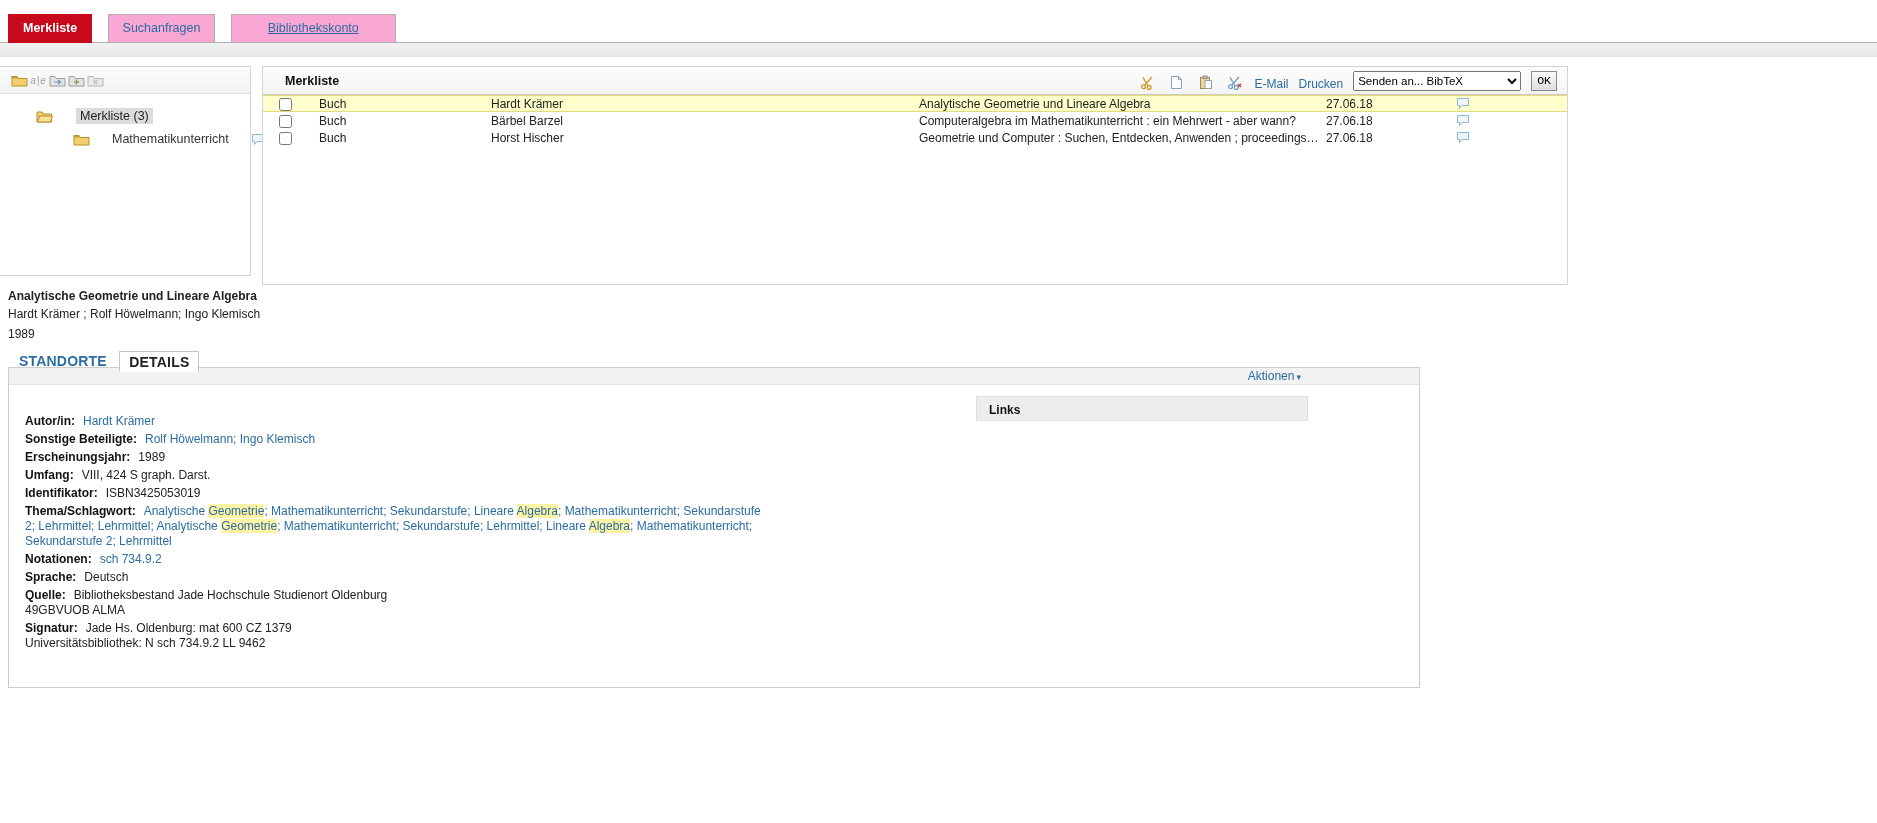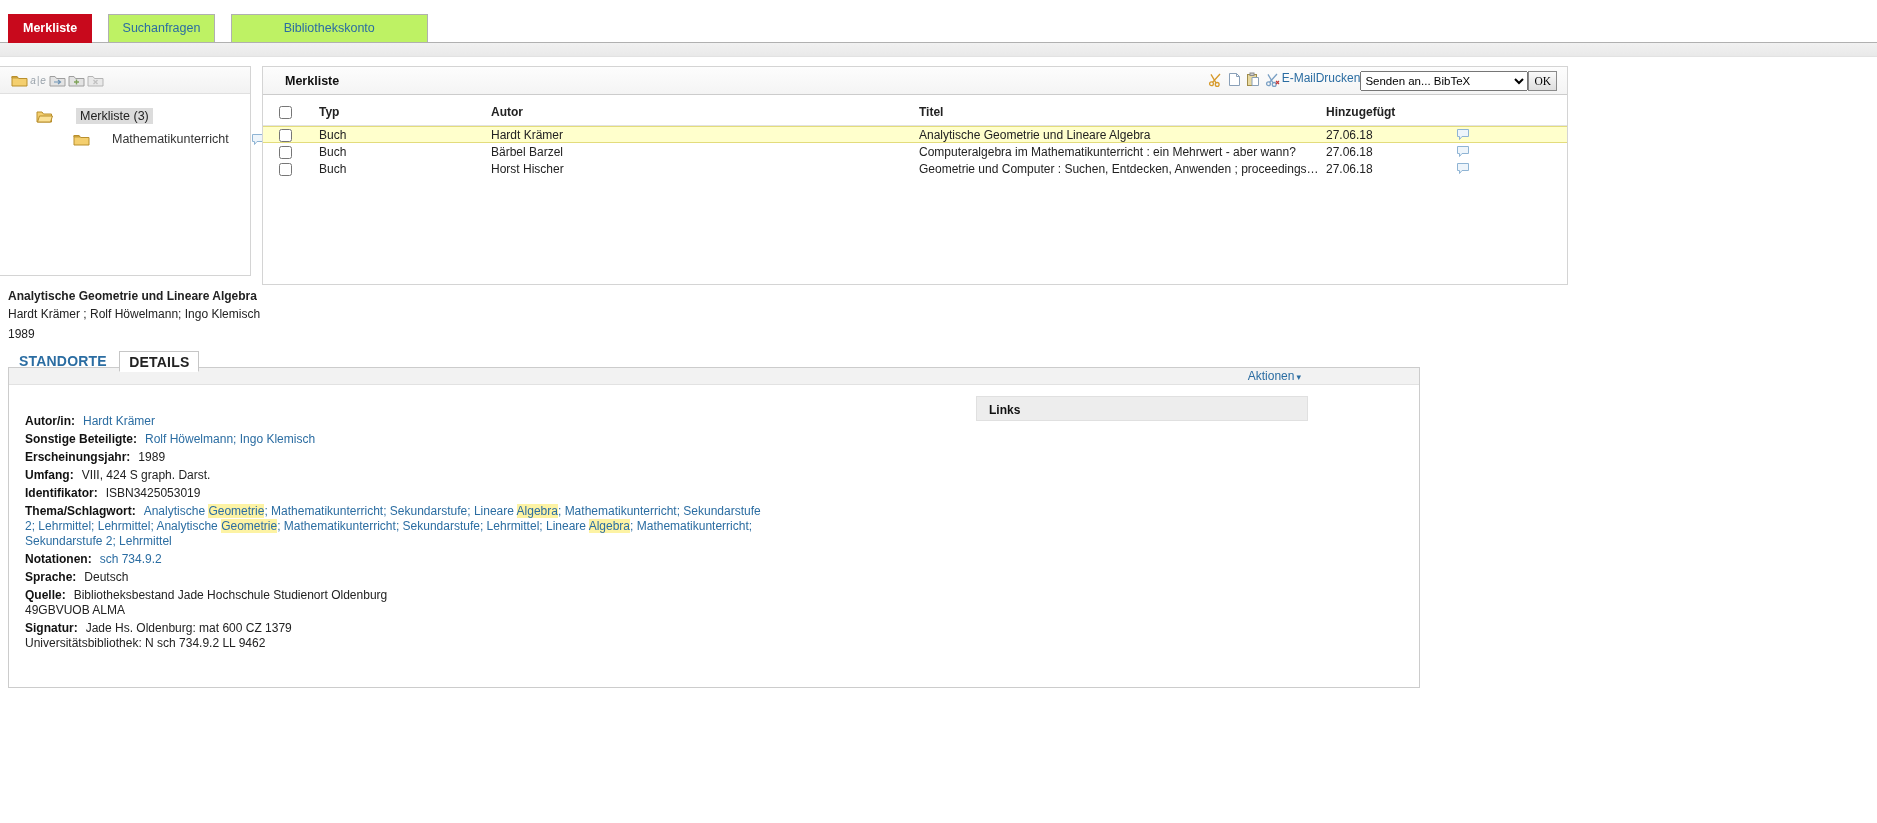--- a/index.html
+++ b/index.html
@@ -7,23 +7,23 @@
     font-family:"Liberation Sans", sans-serif;
     font-size:12px; color:#222; background:#fff;
   }
   .screen { position:relative; width:1877px; height:823px; overflow:hidden; background:#fff; }
 
   
   .tabbar { position:absolute; top:14px; left:0; right:0; height:28px;
             border-bottom:1px solid #b0b0b0; padding-left:8px; }
   .tab { display:inline-block; vertical-align:bottom; box-sizing:border-box; height:28px;
          line-height:26px; padding:0 14px; border:1px solid #b0b0b0; border-bottom:none;
-         background:#bef264; color:var(--link-blue,#2b6da2); margin-right:12px; cursor:pointer;
+         background:#f9a8d4; color:var(--link-blue,#2b6da2); margin-right:12px; cursor:pointer;
          font-size:12.5px; }
-  .tab.wide { padding:0 52px; }
+  .tab.wide { padding:0 36px;text-decoration:underline; }
   .tab.active { background:var(--active-tab,#c8091c); border-color:var(--active-tab,#c8091c);
                 color:#fff; font-weight:bold; height:29px; margin-bottom:-1px; position:relative; z-index:2; }
   .grayband { position:absolute; top:43px; left:0; right:0; height:13px;
               background:linear-gradient(#f1f1f1,#e9e9e9); border-bottom:1px solid #e2e2e2; }
 
   
   .left-panel { position:absolute; left:0; top:66px; width:251px; height:210px;
                 border:1px solid #d4d4d4; border-left:none; background:#fff; box-sizing:border-box; }
   .folder-toolbar { height:26px; border-bottom:1px solid #e0e0e0;
                     background:linear-gradient(#fcfcfc,#f2f2f2);
@@ -37,26 +37,26 @@
   .tree-child { margin:8px 0 0 37px; }
   .tree-child .lbl { font-size:12.5px; color:#333; }
 
   
   .list-panel { position:absolute; left:262px; top:66px; width:1306px; height:219px;
                 border:1px solid #d4d4d4; background:#fff; box-sizing:border-box; }
   .list-header { height:27px; border-bottom:1px solid #ccc;
                  background:linear-gradient(#fdfdfd,#f4f4f4);
                  display:flex; align-items:center; padding:0 10px 0 22px; }
   .list-title { font-weight:bold; font-size:12.5px; color:#111; }
-  .list-tools { margin-left:auto; display:flex; align-items:flex-start; gap:0; }
+  .list-tools { margin-left:auto; display:flex; align-items:flex-end; gap:10px; }
   .tool-link { color:var(--link-blue,#2b6da2); cursor:pointer; }
   .send-select { width:168px; height:20px; font-size:11.5px; font-family:"Liberation Sans",sans-serif; }
   .ok-btn { height:20px; padding:1px 5px; font-size:11.5px; border:1px solid #8a8a8a;
             background:linear-gradient(#fafafa,#dedede); cursor:pointer;
-            font-family:Liberation Serif, serif; }
+            font-family:Liberation Mono, monospace; }
 
   .thead { display:flex; align-items:center; height:26px; padding-top:4px;
            font-weight:bold; border-bottom:1px solid #e3e3e3; }
   .col { box-sizing:border-box; white-space:nowrap; overflow:hidden; }
   .c-cb    { width:56px;  padding-left:16px; }
   .c-typ   { width:172px; }
   .c-autor { width:428px; }
   .c-titel { width:407px; }
   .c-date  { width:130px; }
   .c-bubble{ flex:1; }
@@ -200,28 +200,20 @@
               <path d="M11 9l3 3M14 9l-3 3" stroke="#c23b3b" stroke-width="1.2"></path>
             </svg>
         </span>
         <span class="tool-link">E-Mail</span>
         <span class="tool-link">Drucken</span>
         <select class="send-select">
           <option>Senden an... BibTeX</option>
         </select>
         <button class="ok-btn">OK</button>
       </div>
-    </div>
-    <div class="thead">
-      <span class="col c-cb"><input type="checkbox" class="cb" style=""></span>
-      <span class="col c-typ">Typ</span>
-      <span class="col c-autor">Autor</span>
-      <span class="col c-titel">Titel</span>
-      <span class="col c-date">Hinzugefügt</span>
-      <span class="col c-bubble"></span>
     </div>
     <div class="tbody">
         <div class="wrow selected">
           <span class="col c-cb"><input type="checkbox" class="cb" style=""></span>
           <span class="col c-typ">Buch</span>
           <span class="col c-autor">Hardt Krämer</span>
           <span class="col c-titel">Analytische Geometrie und Lineare Algebra</span>
           <span class="col c-date">27.06.18</span>
           <span class="col c-bubble"><span class="icon"><svg width="14" height="13" viewBox="0 0 14 13">
                 <path d="M1.5 1.5h11v7H6L3.5 11.5v-3h-2z" fill="#eef5fb" stroke="#8fb4d4"></path>

